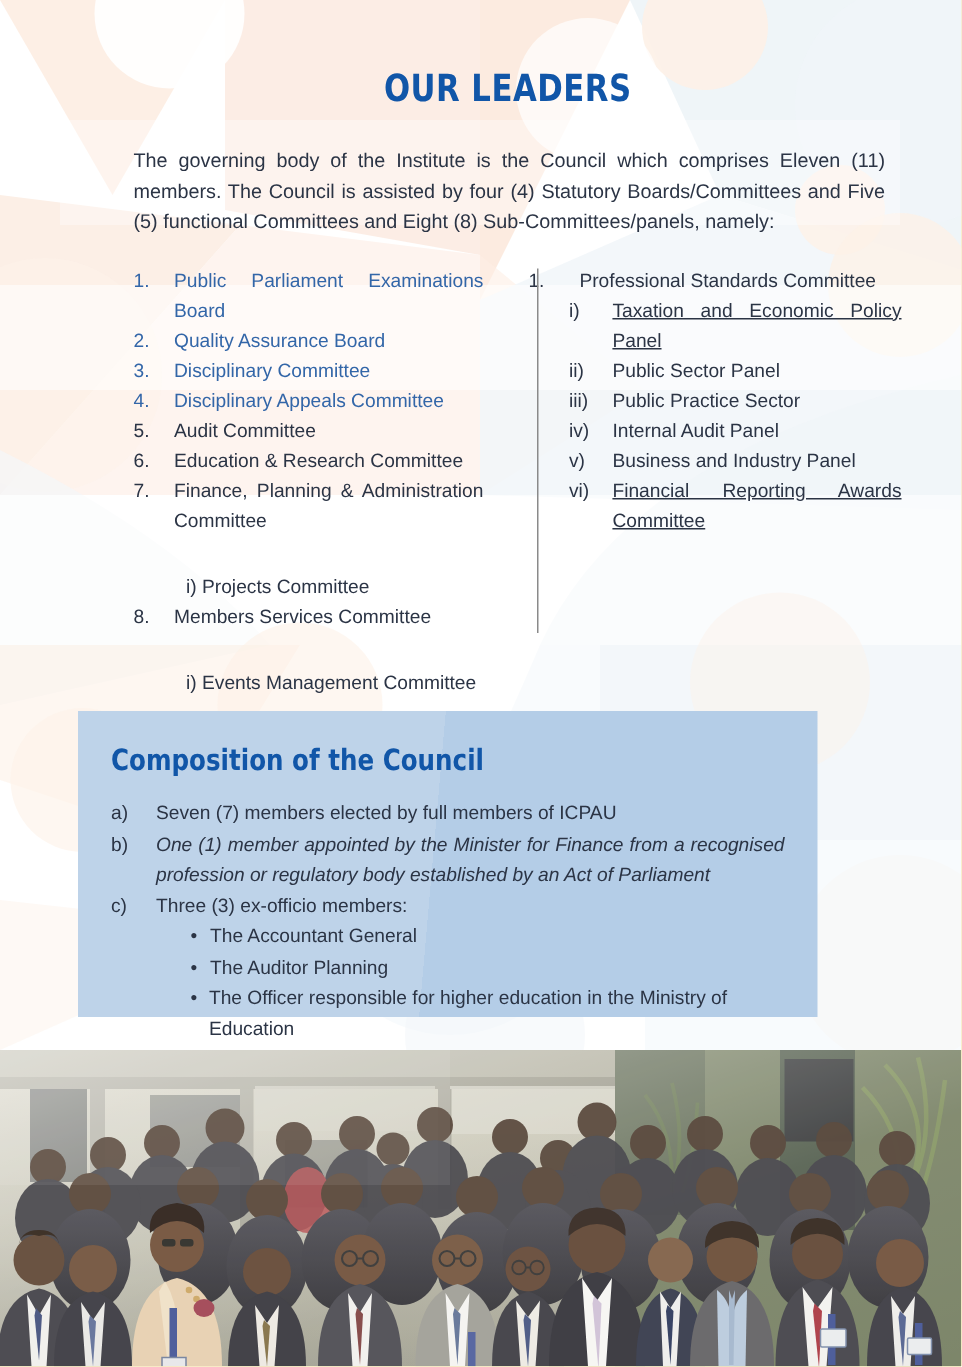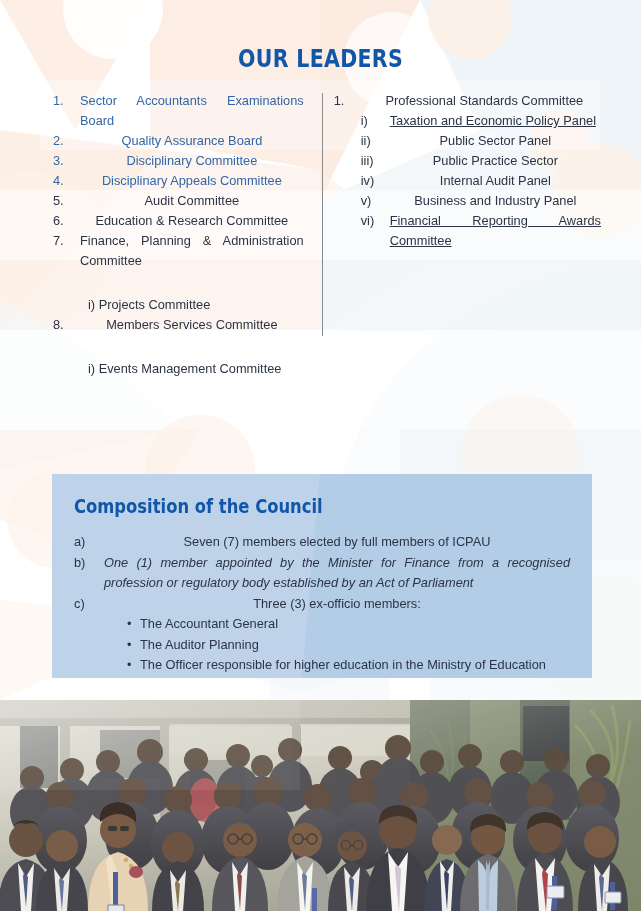--- a/index.html
+++ b/index.html
@@ -16,20 +16,21 @@
     background: #ffffff;
     position: relative;
   }
 
   .page {
     position: relative;
     width: 641px;
     height: 911px;
     overflow: hidden;
     background: #eab308;
+    padding-left: 36px;
   }
 
   
   .bg-layer {
     position: absolute;
     inset: 0;
     overflow: hidden;
     z-index: 0;
     pointer-events: none;
   }
@@ -88,21 +89,21 @@
   }
 
   .li {
     display: flex;
     align-items: flex-start;
   }
   .li .marker {
     flex: 0 0 auto;
     text-align: left;
   }
-  .li .txt { flex: 1 1 auto; text-align: center; }
+  .li .txt { flex: 1 1 auto; }
 
   
   .col-left .li .marker { width: 27px; }
   .col-left .li .txt.just { text-align: justify; text-justify: inter-word; }
 
   .blue { color: #3366a8; }
   .dark { color: #2b3445; }
 
   
   .sub-left {
@@ -115,21 +116,21 @@
   .col-right .li.lvl1 .marker { width: 34px; }
   .col-right .li.lvl2 { padding-left: 27px; }
   .col-right .li.lvl2 .marker { width: 29px; }
   .col-right .li .txt.just { text-align: justify; text-justify: inter-word; text-decoration: underline; }
 
   
   .panel {
     position: absolute;
     left: 52px;
     top: 474px;
-    width: 540px;
+    width: 493px;
     height: 204px;
     background: linear-gradient(95deg, #bed3e9 0%, #bed3e9 48%, #b4cde7 48%, #b4cde7 100%);
     z-index: 2;
   }
   .panel-title {
     color: #1156a8;
     font-family: "DejaVu Sans", sans-serif;
     font-weight: bold;
     font-size: 19.5px;
     transform: scaleX(0.84);
@@ -213,29 +214,30 @@
       <circle cx="330" cy="690" r="60" fill="#f1f6fa" opacity="0.5"></circle>
 
       <rect x="40" y="80" width="560" height="70" fill="#ffffff" opacity="0.35"></rect>
     </svg>
   </div>
 
   <div class="content">
 
     <h1 class="page-title">OUR LEADERS</h1>
 
+    <p class="intro">The governing body of the Institute is the Council which comprises Eleven (11) members. The Council is assisted by four (4) Statutory Boards/Committees and Five (5) functional Committees and Eight (8) Sub-Committees/panels, namely:</p>
 
     <div class="columns">
       <div class="divider"></div>
 
       <div class="col col-left">
 
         <div class="li">
           <span class="marker blue">1.</span>
-          <span class="txt just blue">Sector Accountants Examinations Board</span>
+          <span class="txt just blue">Public Parliament Examinations Board</span>
         </div>
 
         <div class="li">
           <span class="marker blue">2.</span>
           <span class="txt blue">Quality Assurance Board</span>
         </div>
 
         <div class="li">
           <span class="marker blue">3.</span>
           <span class="txt blue">Disciplinary Committee</span>

